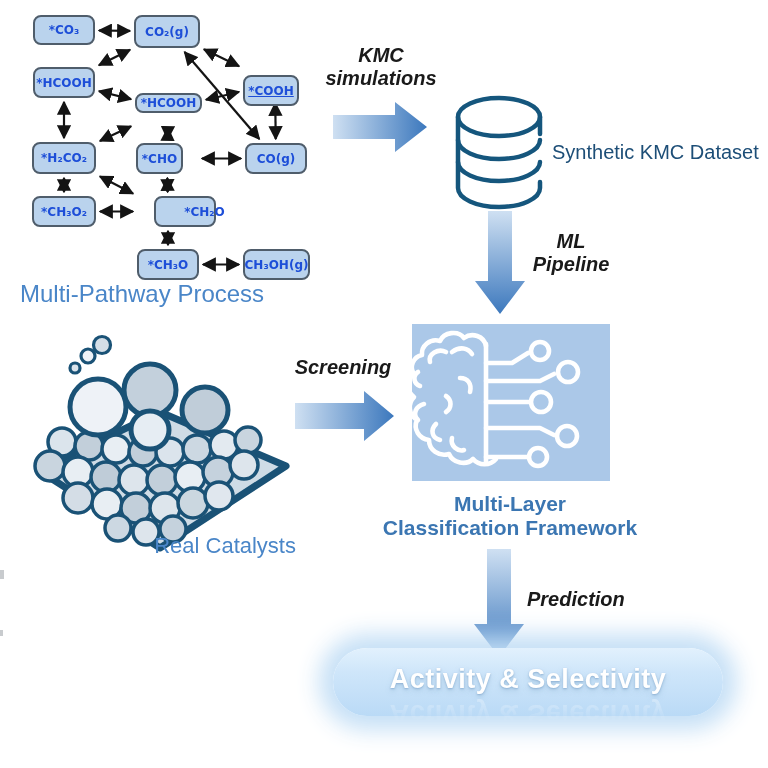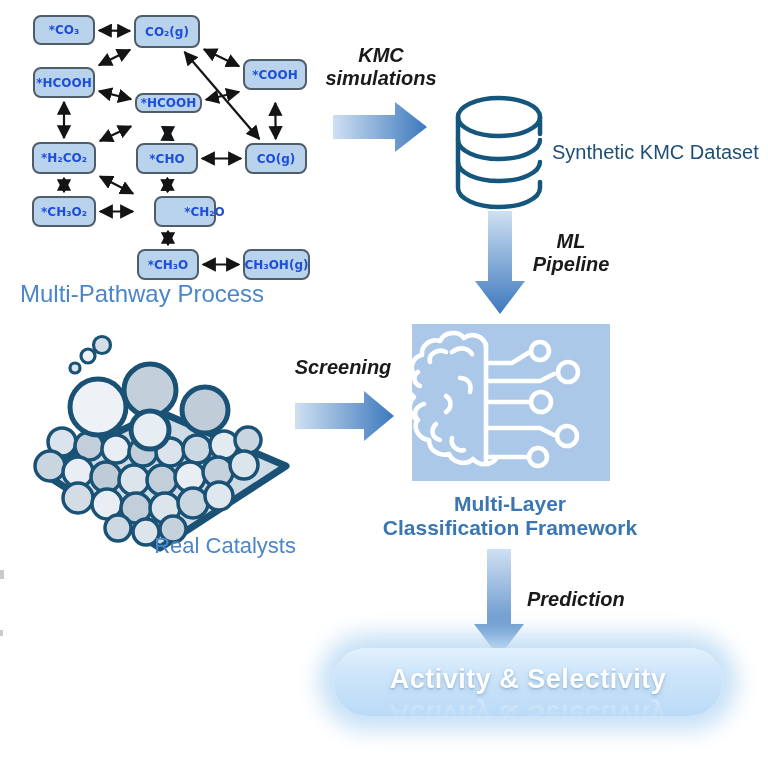--- a/index.html
+++ b/index.html
@@ -164,24 +164,24 @@
         <circle cx="205" cy="410" r="23" fill="#c0cdd9"></circle>
         <circle cx="150" cy="430" r="19" fill="#e6edf3"></circle>
       </g>
     </g>
   </svg>
 
   <div id="network-nodes">
       <div class="node" style="left: 33px; top: 15px; width: 62px; height: 30px;">*CO₃</div>
       <div class="node" style="left: 134px; top: 15px; width: 66px; height: 33px;">CO₂(g)</div>
       <div class="node" style="left: 33px; top: 67px; width: 62px; height: 31px;">*HCOOH</div>
-      <div class="node" style="left: 243px; top: 59px; width: 64px; height: 31px;">*COOH</div>
+      <div class="node" style="left: 243px; top: 75px; width: 56px; height: 31px; text-decoration: underline;">*COOH</div>
       <div class="node" style="left: 135px; top: 93px; width: 67px; height: 20px;">*HCOOH</div>
       <div class="node" style="left: 32px; top: 142px; width: 64px; height: 32px;">*H₂CO₂</div>
-      <div class="node" style="left: 136px; top: 143px; width: 62px; height: 31px;">*CHO</div>
+      <div class="node" style="left: 136px; top: 143px; width: 47px; height: 31px;">*CHO</div>
       <div class="node" style="left: 245px; top: 143px; width: 62px; height: 31px;">CO(g)</div>
       <div class="node" style="left: 32px; top: 196px; width: 64px; height: 31px;">*CH₃O₂</div>
       <div class="node" style="left: 154px; top: 196px; width: 62px; height: 31px; padding-left: 39px;">*CH₂O</div>
       <div class="node" style="left: 137px; top: 249px; width: 62px; height: 31px;">*CH₃O</div>
       <div class="node" style="left: 243px; top: 249px; width: 67px; height: 31px;">CH₃OH(g)</div>
     </div>
 
   <div class="lbl net-title">Multi-Pathway Process</div>
 
   <div class="lbl flow-lbl kmc-lbl">

